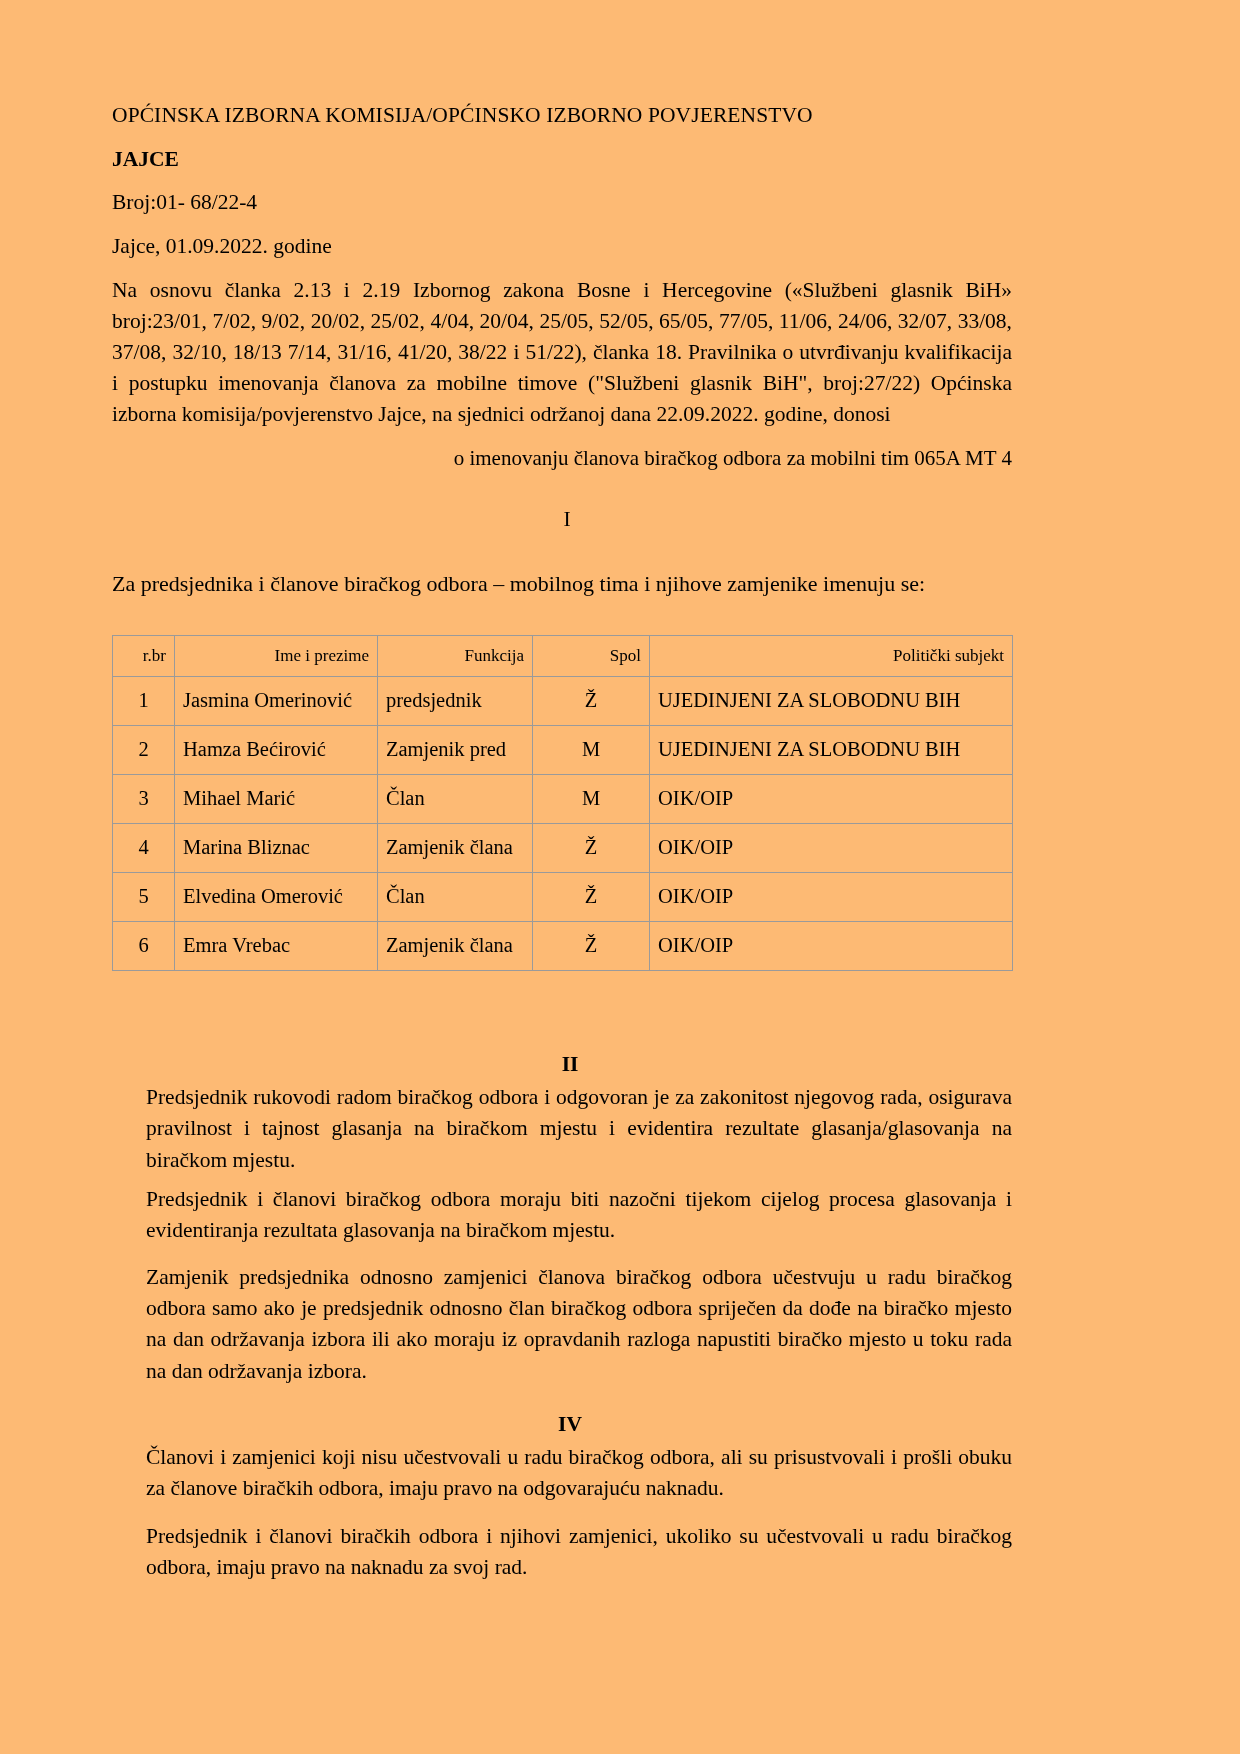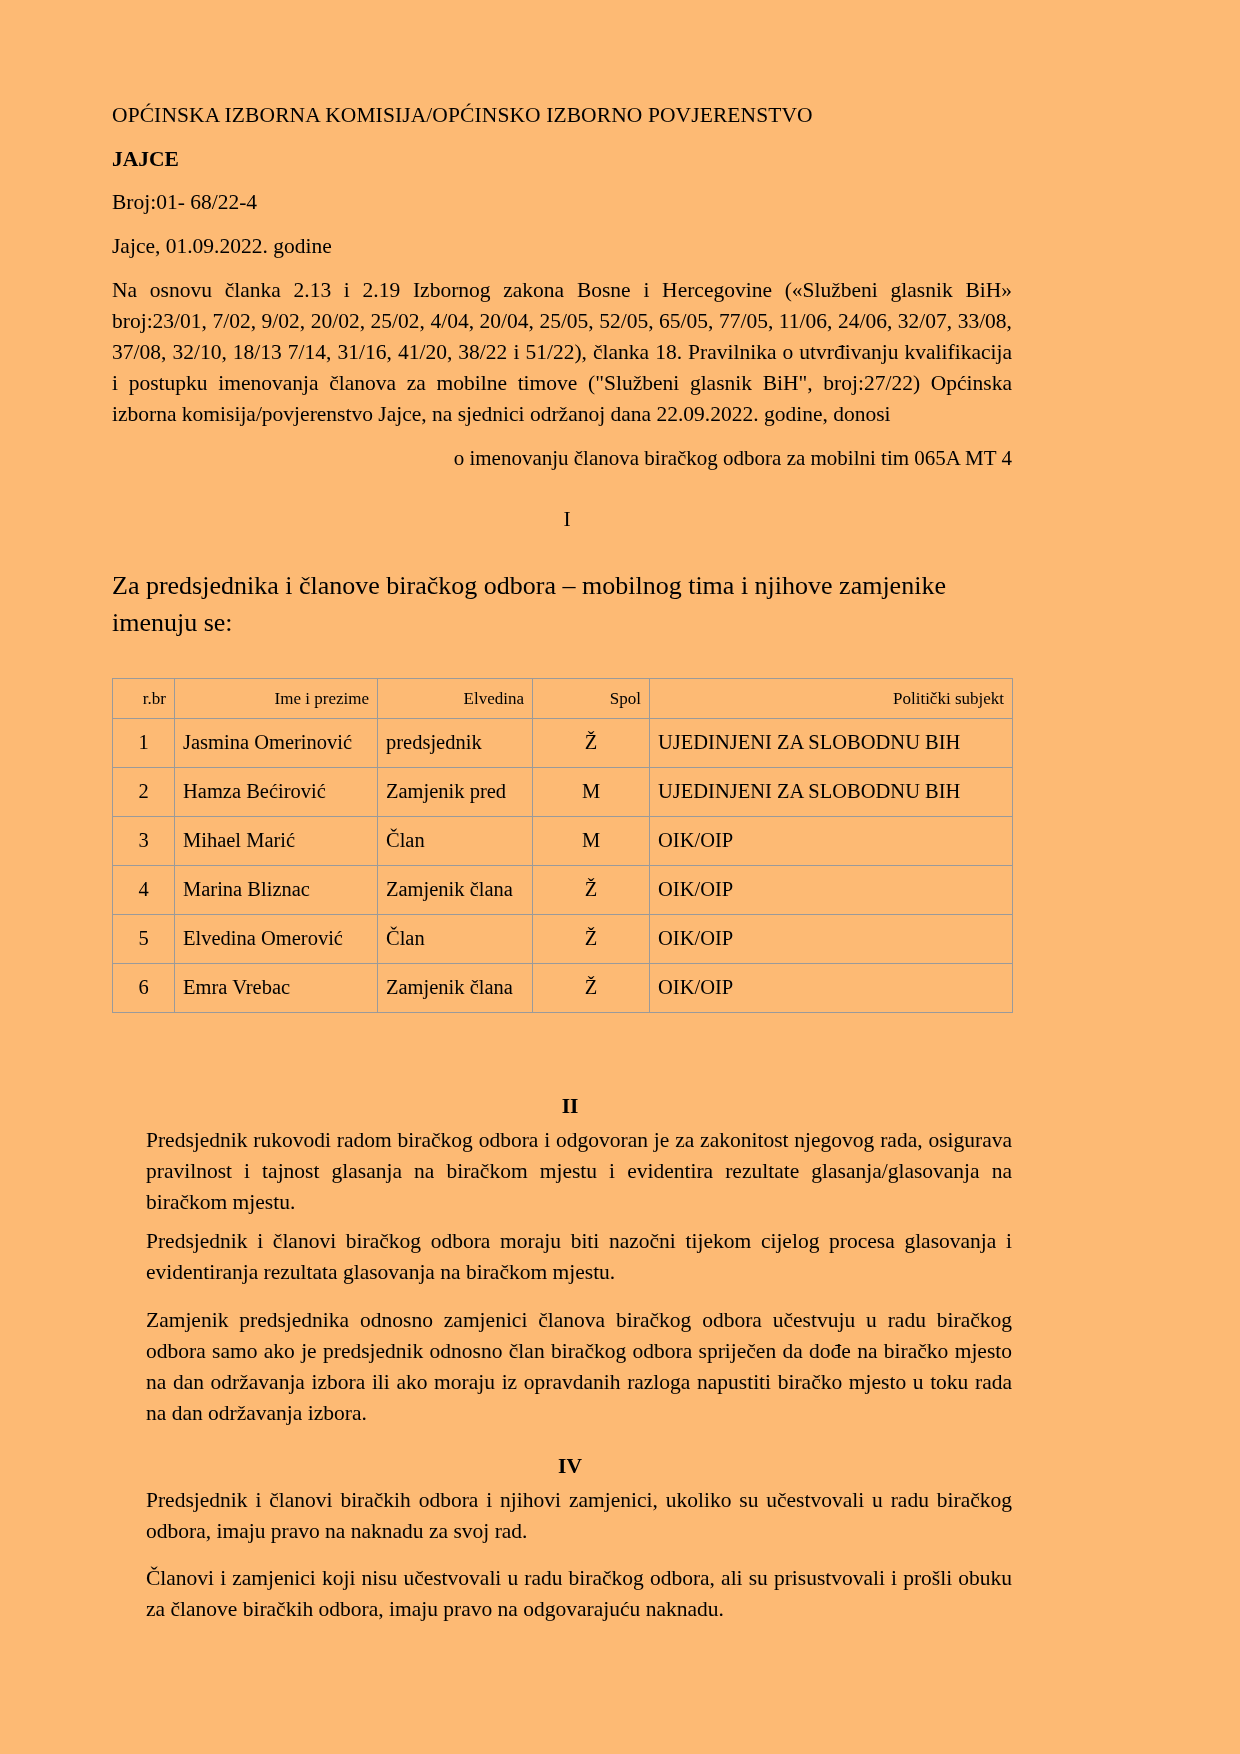--- a/index.html
+++ b/index.html
@@ -65,21 +65,21 @@
     padding-left: 20px;
   }
   .roman-center {
     text-align: center;
     font-size: 21.5px;
     margin: 30px 0 0 0;
     padding-left: 10px;
   }
   .intro-line {
     margin: 34px 0 0 0;
-    font-size: 26px;
+    font-size: 22px;
   }
 
   table.members {
     border-collapse: collapse;
     width: 900px;
     margin: 36px 0 0 0;
     table-layout: fixed;
   }
   table.members th,
   table.members td {
@@ -151,21 +151,21 @@
         <col class="c-num">
         <col class="c-name">
         <col class="c-func">
         <col class="c-sex">
         <col class="c-party">
       </colgroup>
       <thead>
         <tr>
           <th>r.br</th>
           <th>Ime i prezime</th>
-          <th>Elvedina</th>
+          <th>Funkcija</th>
           <th>Spol</th>
           <th>Politički subjekt</th>
         </tr>
       </thead>
       <tbody>
         <tr class="tall">
           <td class="num">1</td>
           <td class="name">Jasmina Omerinović</td>
           <td class="func">predsjednik</td>
           <td class="sex">Ž</td>
@@ -218,18 +218,18 @@
 
     <div class="section-block" style="margin-top:8px;">
       <p class="section-para">Predsjednik i članovi biračkog odbora moraju biti nazočni tijekom cijelog procesa glasovanja i evidentiranja rezultata glasovanja na biračkom mjestu.</p>
       <p class="section-para">Zamjenik predsjednika odnosno zamjenici članova biračkog odbora učestvuju u radu biračkog odbora samo ako je predsjednik odnosno član biračkog odbora spriječen da dođe na biračko mjesto na dan održavanja izbora ili ako moraju iz opravdanih razloga napustiti biračko mjesto u toku rada na dan održavanja izbora.</p>
     </div>
 
     <div class="spacer-sm"></div>
 
     <div class="section-block" style="margin-top:0;">
       <div class="roman-mark">IV</div>
+      <p class="section-para">Članovi i zamjenici koji nisu učestvovali u radu biračkog odbora, ali su prisustvovali i prošli obuku za članove biračkih odbora, imaju pravo na odgovarajuću naknadu.</p>
       <p class="section-para">Predsjednik i članovi biračkih odbora i njihovi zamjenici, ukoliko su učestvovali u radu biračkog odbora, imaju pravo na naknadu za svoj rad.</p>
-      <p class="section-para">Članovi i zamjenici koji nisu učestvovali u radu biračkog odbora, ali su prisustvovali i prošli obuku za članove biračkih odbora, imaju pravo na odgovarajuću naknadu.</p>
     </div>
 
   </div>
 </div>
 
 </body></html>

